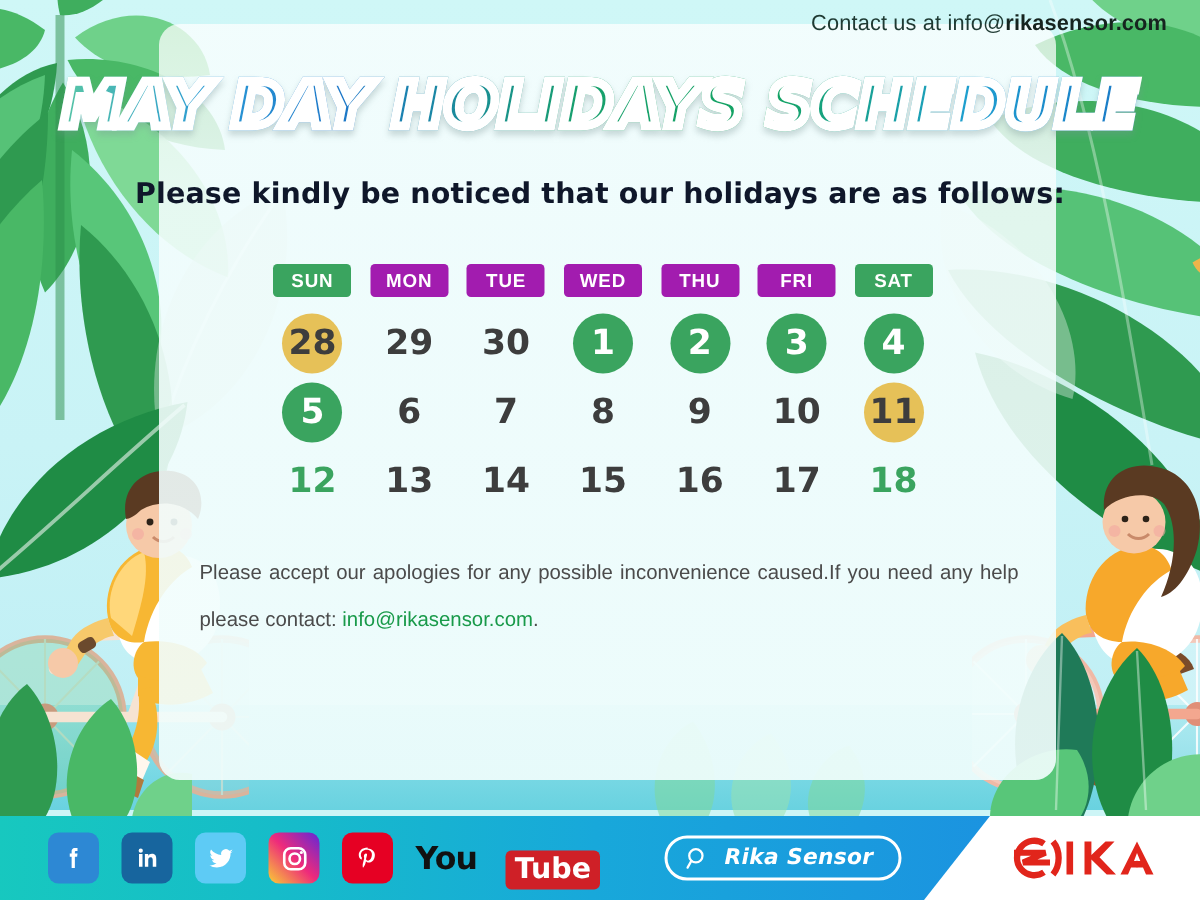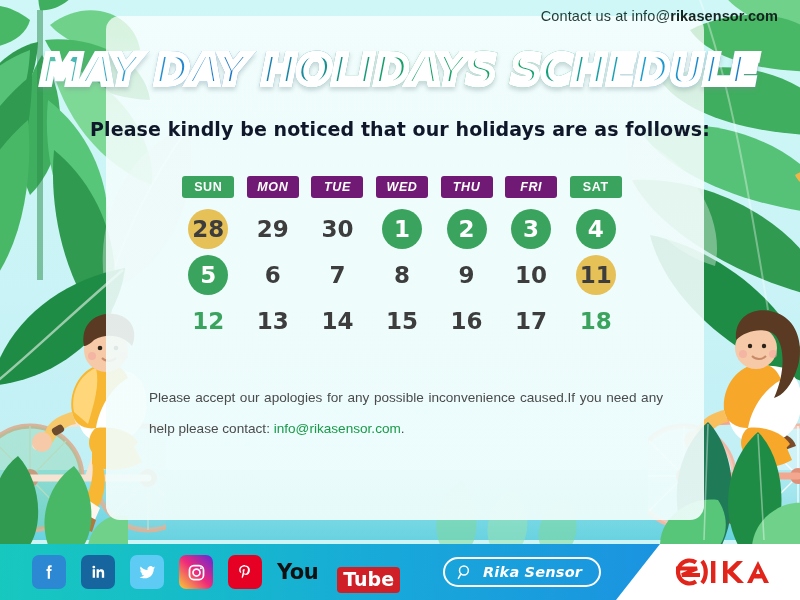--- a/index.html
+++ b/index.html
@@ -74,40 +74,40 @@
   #calendar { position: absolute; left: 176px; top: 176px; width: 452px; z-index: 6; }
   .cal-row { display: grid; grid-template-columns: repeat(7, 1fr); align-items: center; }
   #cal-head { margin-bottom: 8px; }
   .dow {
     justify-self: center;
     width: 52px; height: 22px; line-height: 22px; text-align: center;
     font-size: 12.5px; font-weight: 700; letter-spacing: .6px;
     color: #ffffff; border-radius: 3px;
   }
   .dow.weekend { background: #3aa45f; }
-  .dow.weekday { background: #701a75; font-style: italic; }
+  .dow.weekday { background: #a21caf; }
   .cal-row.week { height: 46px; }
   .day {
     justify-self: center;
     width: 40px; height: 40px; line-height: 40px; text-align: center;
     font-family: "DejaVu Sans", sans-serif;
     font-size: 23px; font-weight: 700; color: #3d3d3d;
     border-radius: 50%;
   }
   .day.circ-green { background: #3aa45f; color:#ffffff; }
   .day.circ-gold  { background: #e6c158; color:#3d3d3d; }
   .day.txt-green  { color: #3aa45f; }
 
   
   #bodycopy {
     position: absolute; left: 133px; top: 366px; width: 546px; z-index: 6;
     font-size: 13.6px; color: #4b4b4b; line-height: 31px;
     text-align: justify;
   }
-  #bodycopy p { margin: 16px; }
+  #bodycopy p { margin: 0; }
   #bodycopy .p2 { margin-top: 9px; }
   #bodycopy a, #bodycopy .mail { color: #199a4a; text-decoration: none; }
 
   
   #footer {
     position: absolute; left: 0; bottom: 0; width: 800px; height: 56px;
     background: #ffffff; z-index: 8; overflow: hidden;
   }
   #footer-grad {
     position: absolute; left: 0; top: 0; height: 56px; width: 660px;

